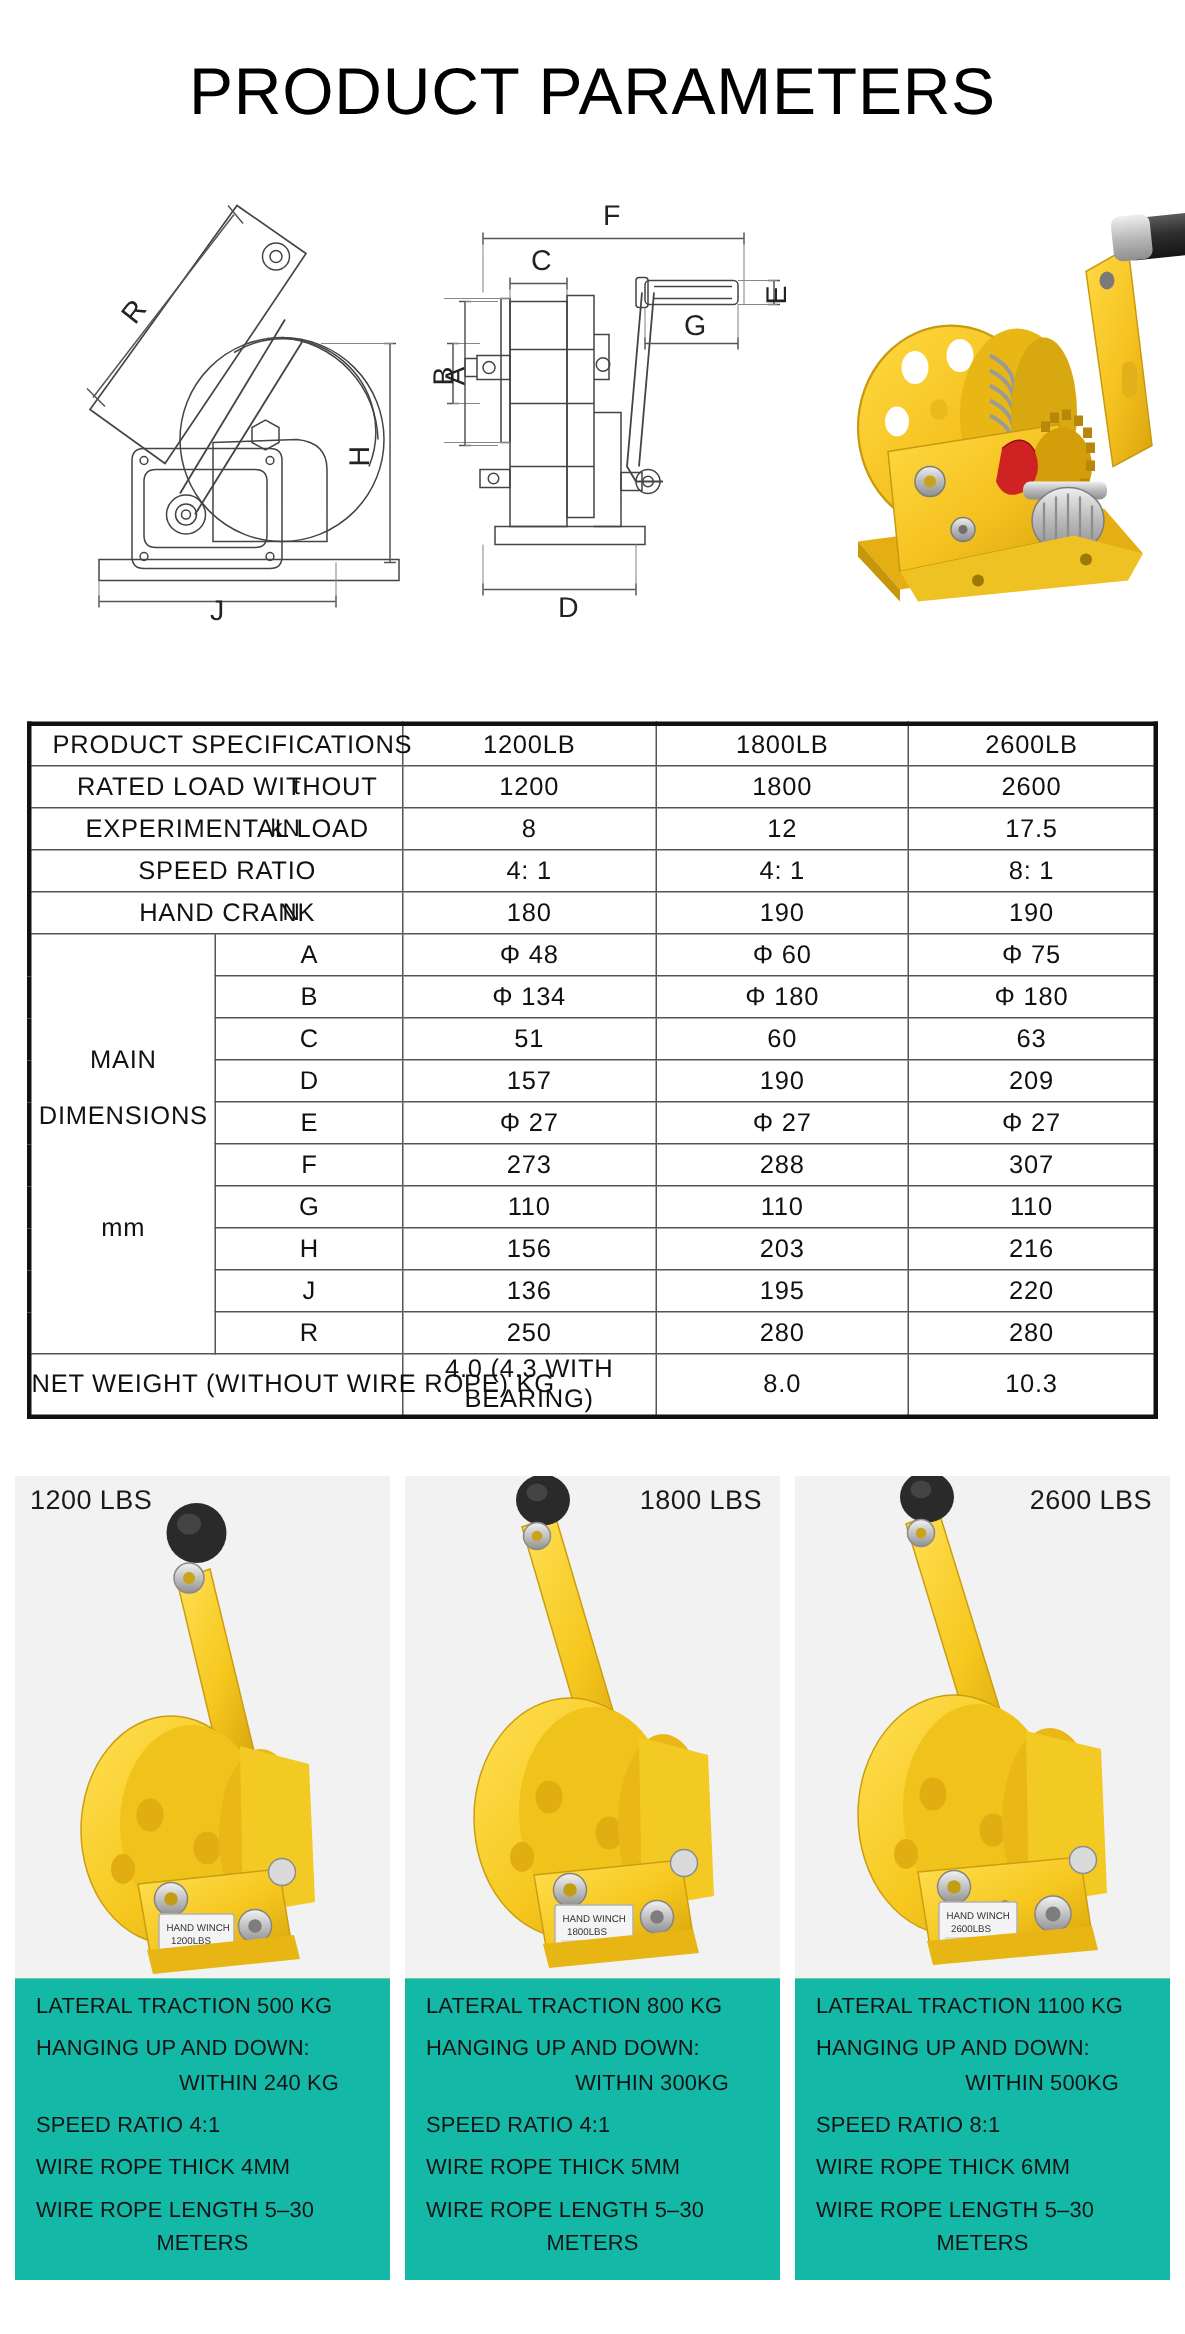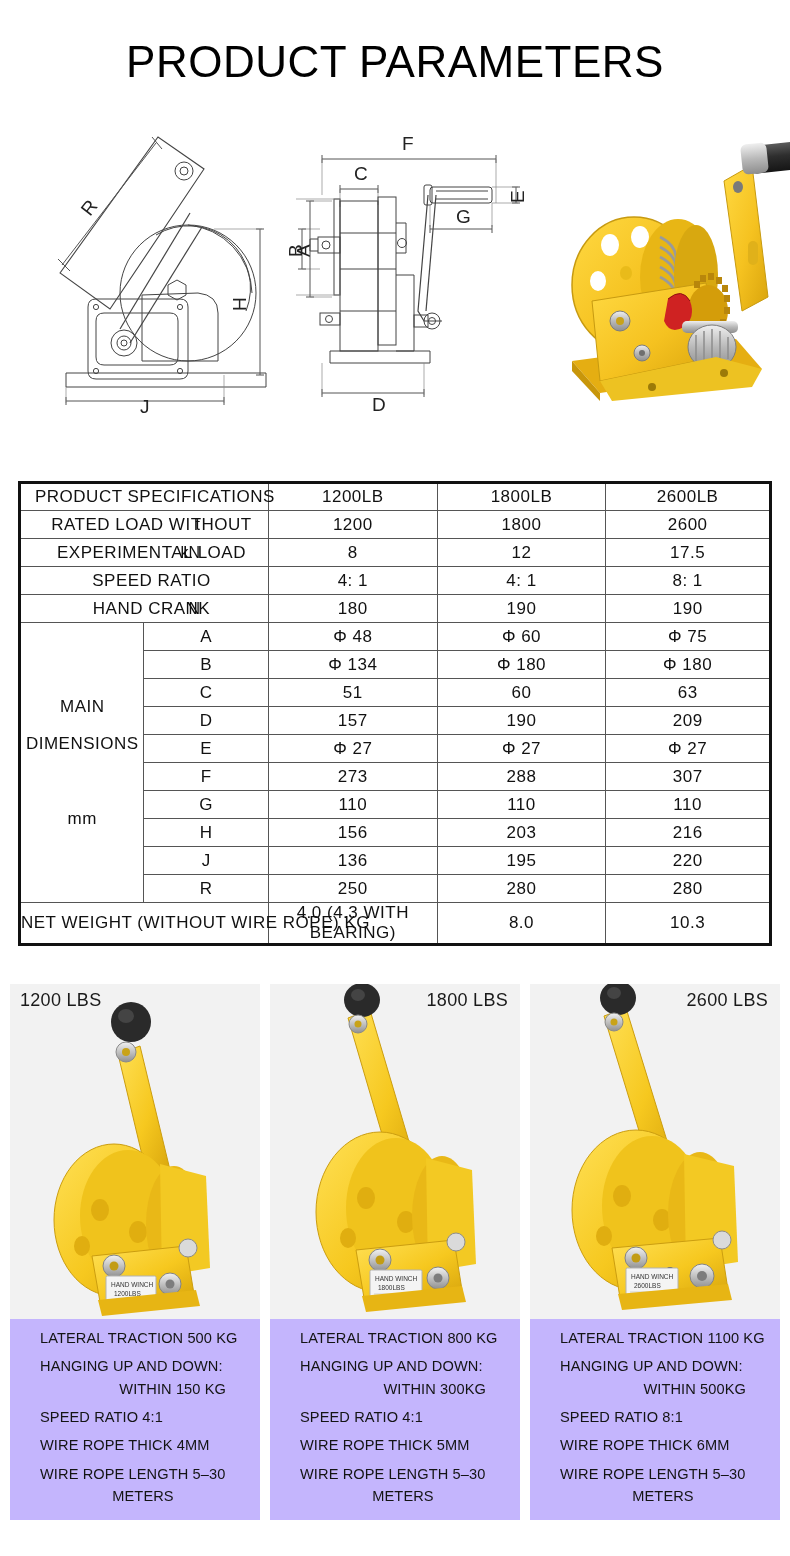--- a/index.html
+++ b/index.html
@@ -122,22 +122,22 @@
     top: 6px;
     font-size: 18px;
     color: #1a1a1a;
     letter-spacing: 0.3px;
     z-index: 4;
   }
   .label-left  { left: 10px; }
   .label-right { right: 12px; }
   .panel-photo svg { position: absolute; left: 0; top: 0; }
   .panel-text {
-    background: #c4b5fd;
-    padding: 12px 8px 16px 24px;
+    background: #14b8a6;
+    padding: 12px 8px 16px 8px;
     flex: 1;
   }
   .panel-text .line {
     font-size: 14.6px;
     color: #141414;
     letter-spacing: 0.1px;
     line-height: 1.05;
     margin-bottom: 13px;
     text-align: left;
     padding-left: 6px;
@@ -531,21 +531,21 @@
         <text x="101" y="303" font-family="Liberation Sans, sans-serif" font-size="6.5" fill="#333">HAND WINCH</text>
         <text x="104" y="312" font-family="Liberation Sans, sans-serif" font-size="6.5" fill="#333">1200LBS</text>
         <line x1="100" y1="316" x2="134" y2="316" stroke="#c6c6c6" stroke-width="0.8"></line>
 
         <path d="M88 316 L186 306 L190 322 L92 332 Z" fill="#e7b514"></path>
       </svg>
     </div>
     <div class="panel-text">
       <div class="line">LATERAL TRACTION 500 KG</div>
       <div class="line">HANGING UP AND DOWN:</div>
-      <div class="line indent">WITHIN 150 KG</div>
+      <div class="line indent">WITHIN 240 KG</div>
       <div class="line">SPEED RATIO 4:1</div>
       <div class="line">WIRE ROPE THICK 4MM</div>
       <div class="line">WIRE ROPE LENGTH 5–30</div>
       <div class="line center">METERS</div>
     </div>
   </div>
 
   <div class="panel">
     <div class="panel-photo">
       <div class="panel-label label-right">1800 LBS</div>

